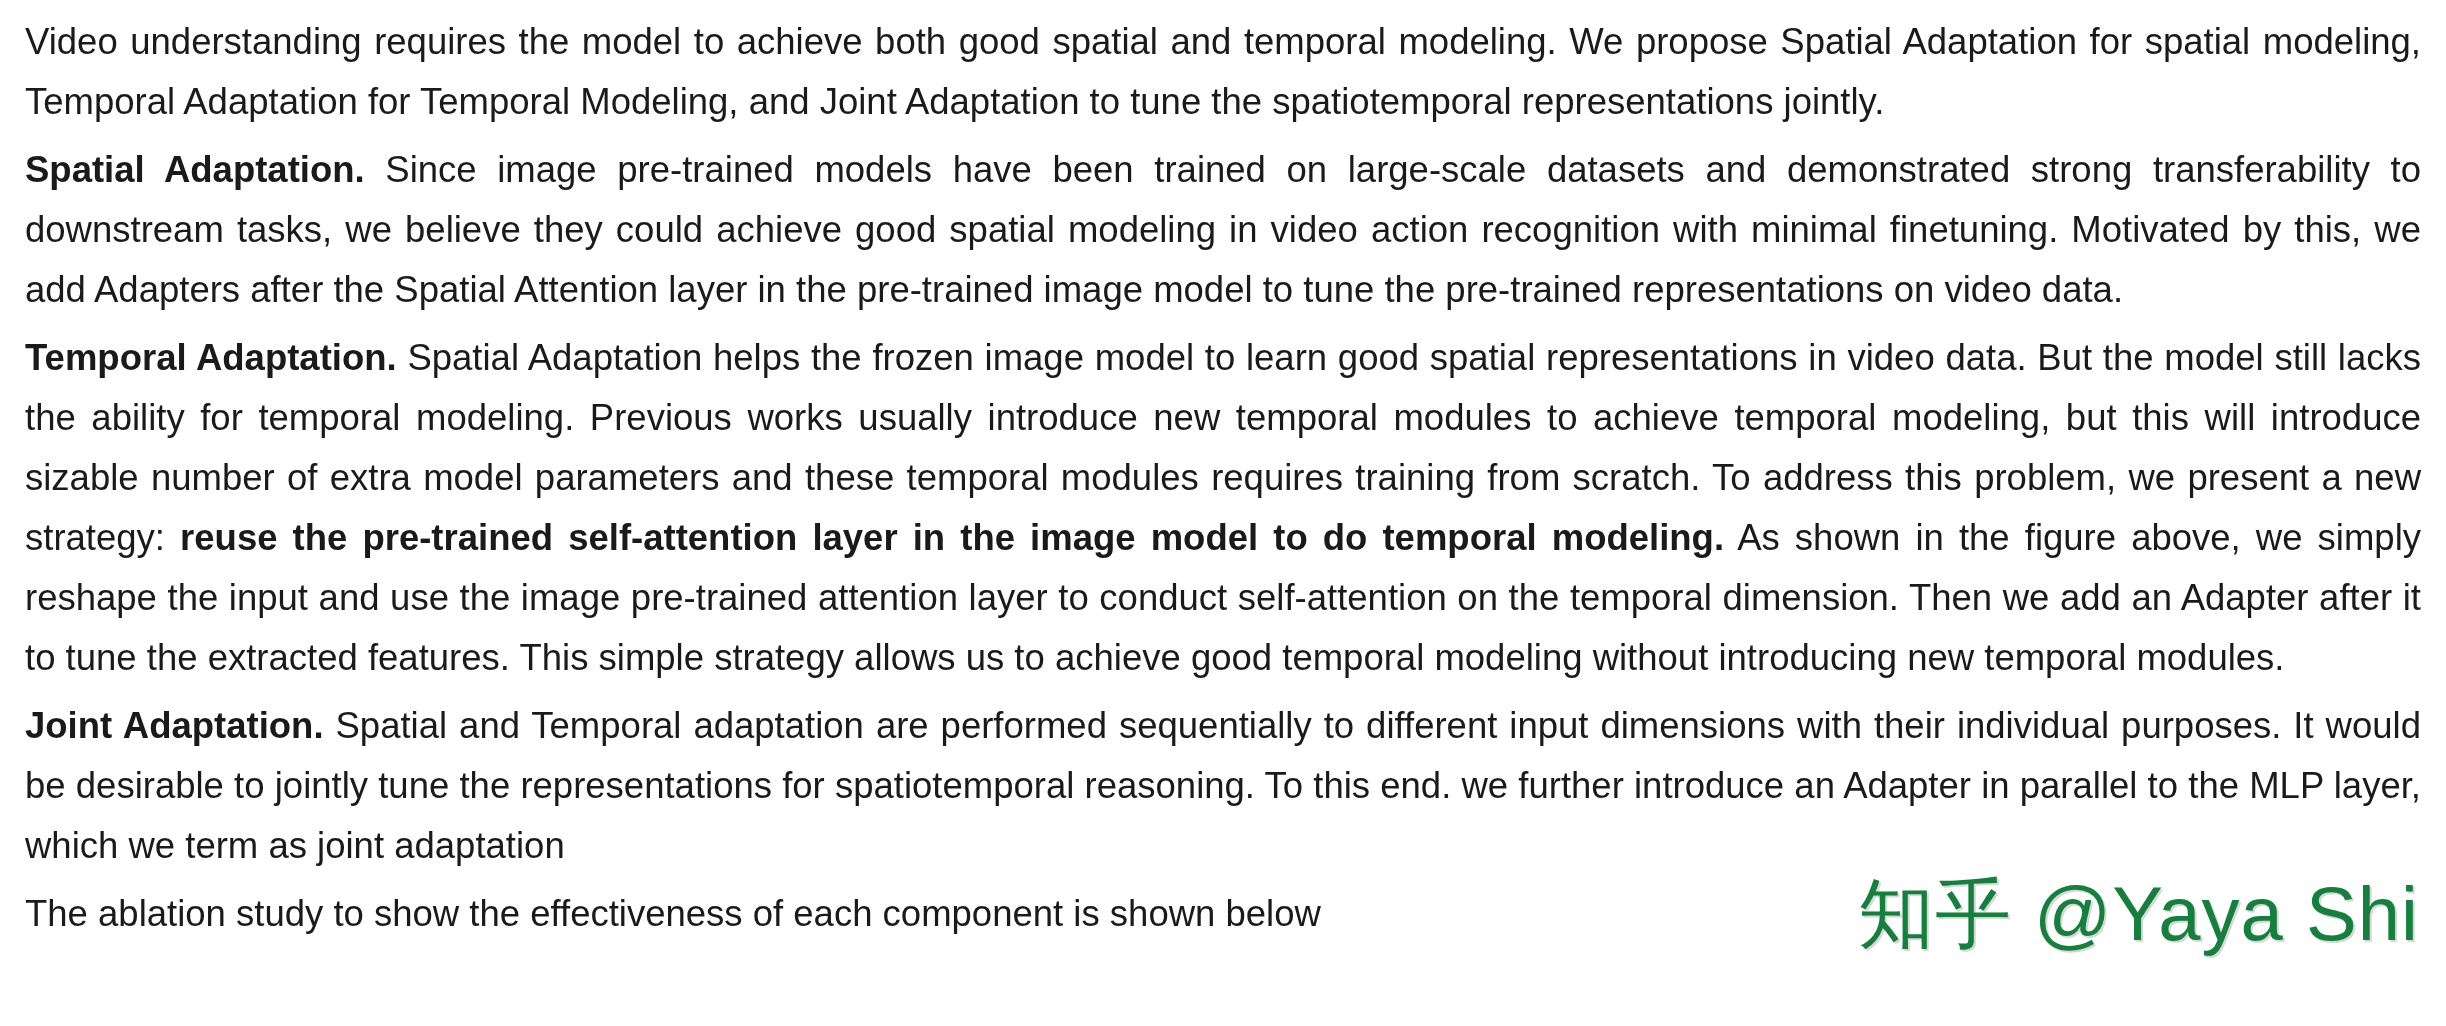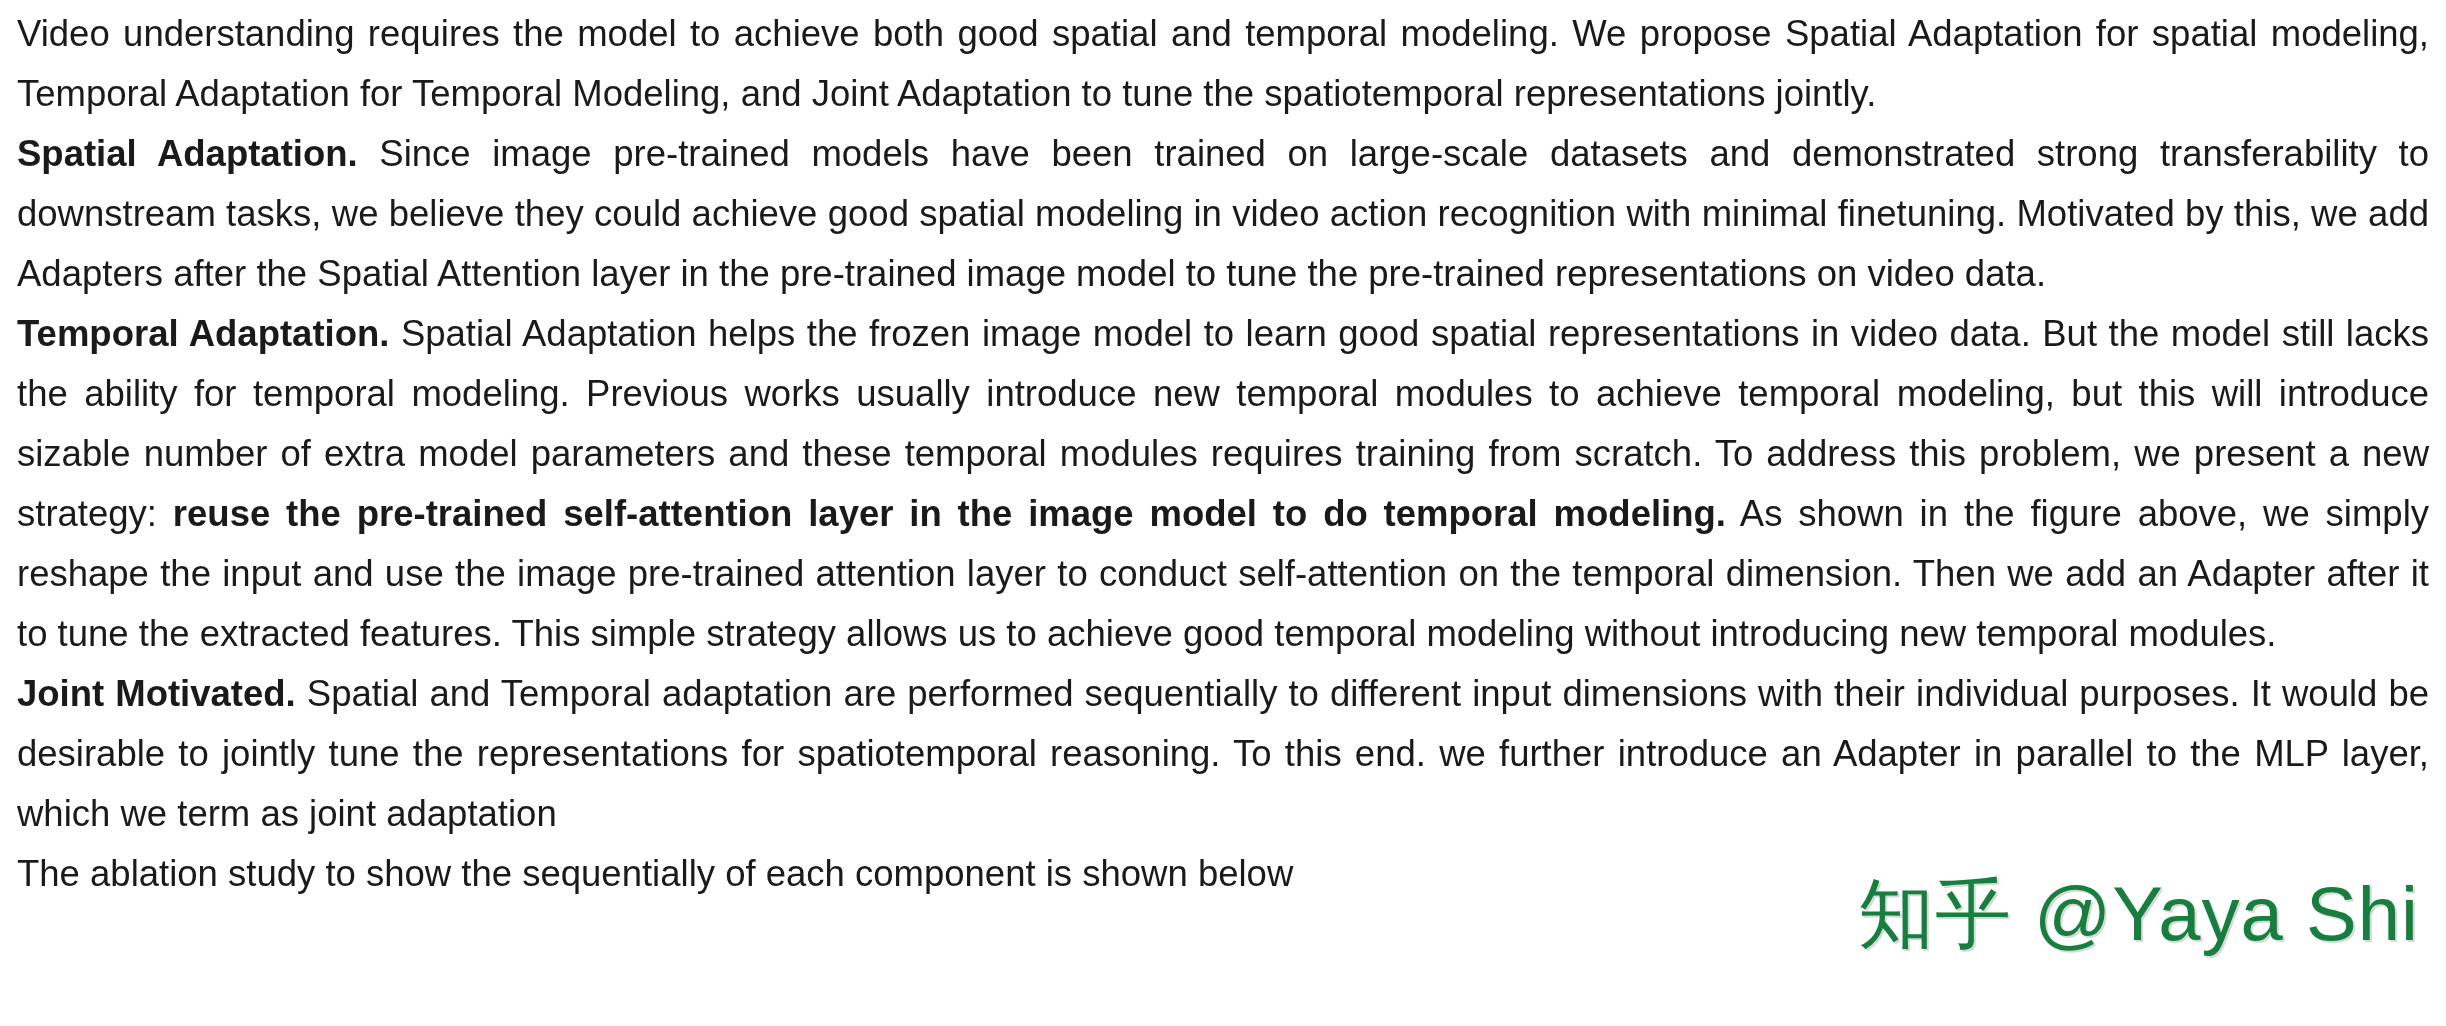--- a/index.html
+++ b/index.html
@@ -2,35 +2,35 @@
 <html><head>
 <meta charset="utf-8">
 <style>
   html, body { margin: 0; padding: 0; background: #ffffff; }
   body { width: 2446px; height: 1026px; overflow: hidden; position: relative; }
   .content {
     position: absolute; left: 17px; top: 4px; width: 2412px;
     font-family: "Liberation Sans", sans-serif;
     font-size: 36.5px; line-height: 60px; color: #1a1a1a;
   }
-  .content p { margin: 0; text-align: justify; }
+  .content p { margin: 8px; text-align: justify; }
   .content p.last-left { text-align-last: left; }
   b { font-weight: 700; }
   .watermark {
     position: absolute; left: 1858px; top: 876px;
     font-family: "Liberation Sans", sans-serif;
     font-size: 76px; line-height: 1; color: #15803d;
     letter-spacing: 1px; white-space: nowrap;
     text-shadow: 2px 2px 0 #d8d8d8;
   }
 </style>
 </head>
 <body>
 
 <div class="content">
   <p class="last-left">Video understanding requires the model to achieve both good spatial and temporal modeling. We propose Spatial Adaptation for spatial modeling, Temporal Adaptation for Temporal Modeling, and Joint Adaptation to tune the spatiotemporal representations jointly.</p>
   <p class="last-left"><b>Spatial Adaptation.</b><span> Since image pre-trained models have been trained on large-scale datasets and demonstrated strong transferability to downstream tasks, we believe they could achieve good spatial modeling in video action recognition with minimal finetuning. Motivated by this, we add Adapters after the Spatial Attention layer in the pre-trained image model to tune the pre-trained representations on video data.</span></p>
   <p class="last-left"><b>Temporal Adaptation.</b><span> Spatial Adaptation helps the frozen image model to learn good spatial representations in video data. But the model still lacks the ability for temporal modeling. Previous works usually introduce new temporal modules to achieve temporal modeling, but this will introduce sizable number of extra model parameters and these temporal modules requires training from scratch. To address this problem, we present a new strategy: </span><b>reuse the pre-trained self-attention layer in the image model to do temporal modeling.</b><span> As shown in the figure above, we simply reshape the input and use the image pre-trained attention layer to conduct self-attention on the temporal dimension. Then we add an Adapter after it to tune the extracted features. This simple strategy allows us to achieve good temporal modeling without introducing new temporal modules.</span></p>
-  <p class="last-left"><b>Joint Motivated.</b><span> Spatial and Temporal adaptation are performed sequentially to different input dimensions with their individual purposes. It would be desirable to jointly tune the representations for spatiotemporal reasoning. To this end. we further introduce an Adapter in parallel to the MLP layer, which we term as joint adaptation</span></p>
-  <p class="last-left">The ablation study to show the sequentially of each component is shown below</p>
+  <p class="last-left"><b>Joint Adaptation.</b><span> Spatial and Temporal adaptation are performed sequentially to different input dimensions with their individual purposes. It would be desirable to jointly tune the representations for spatiotemporal reasoning. To this end. we further introduce an Adapter in parallel to the MLP layer, which we term as joint adaptation</span></p>
+  <p class="last-left">The ablation study to show the effectiveness of each component is shown below</p>
 </div>
 
 <div class="watermark">知乎 @Yaya Shi</div>
 
 </body></html>

